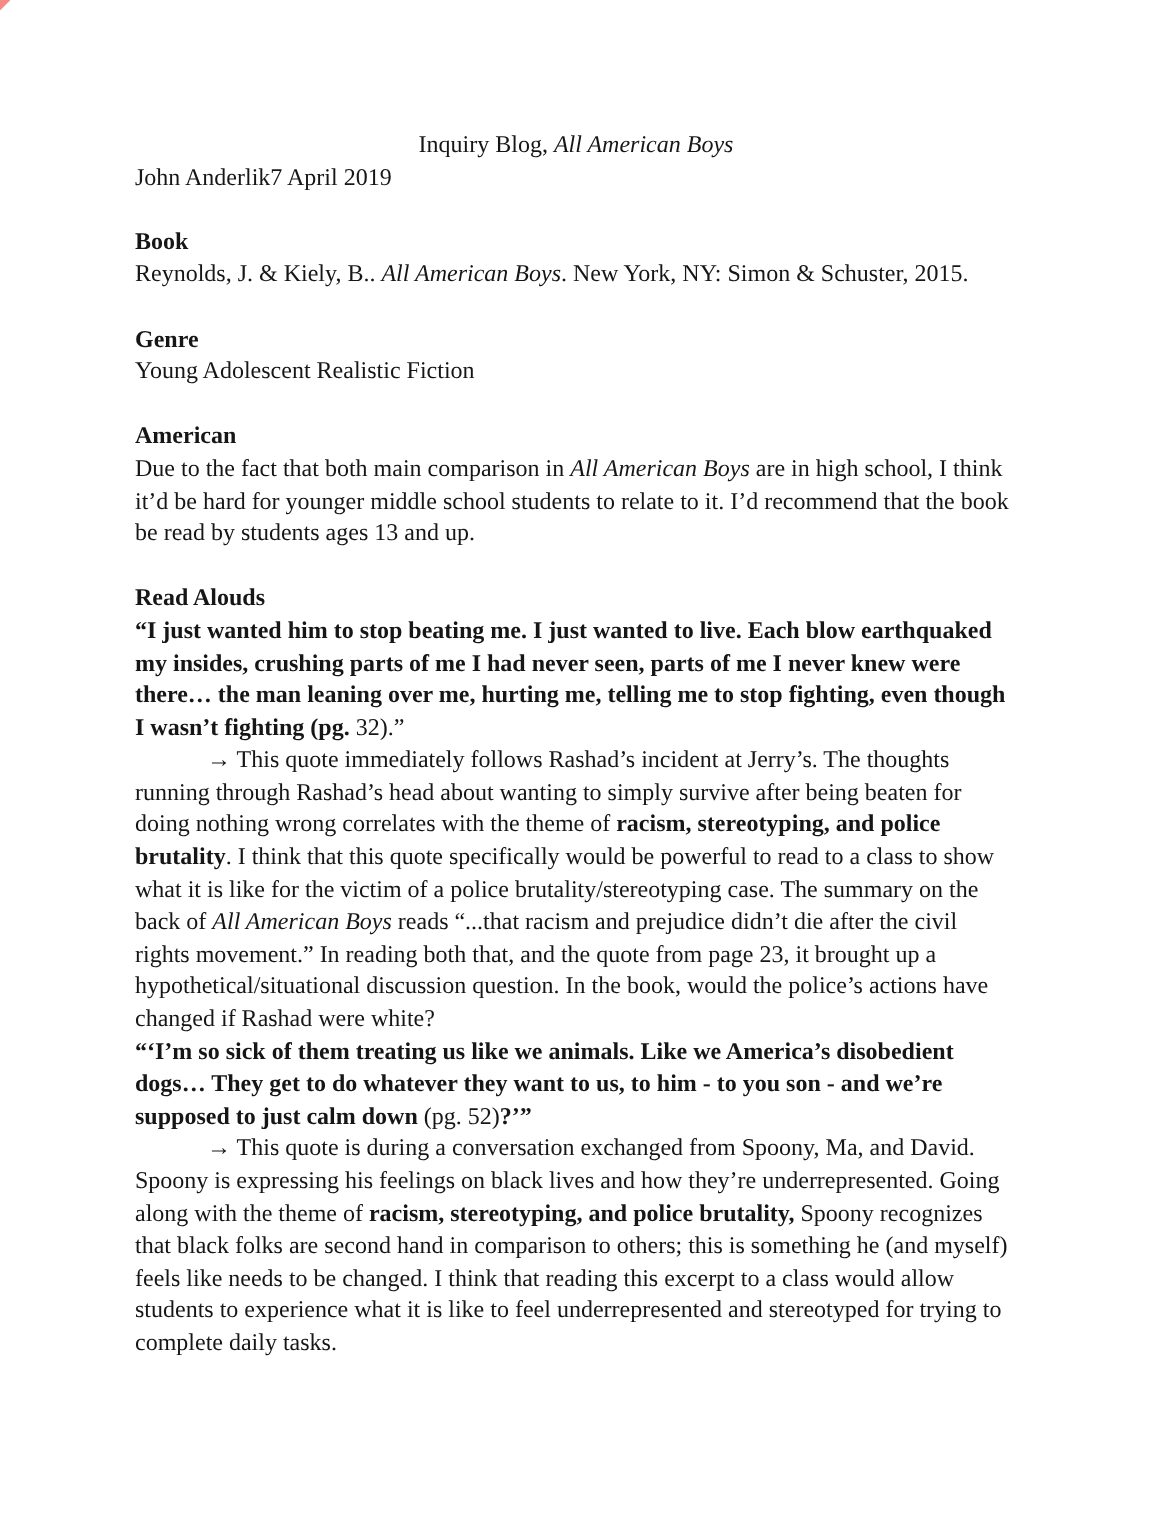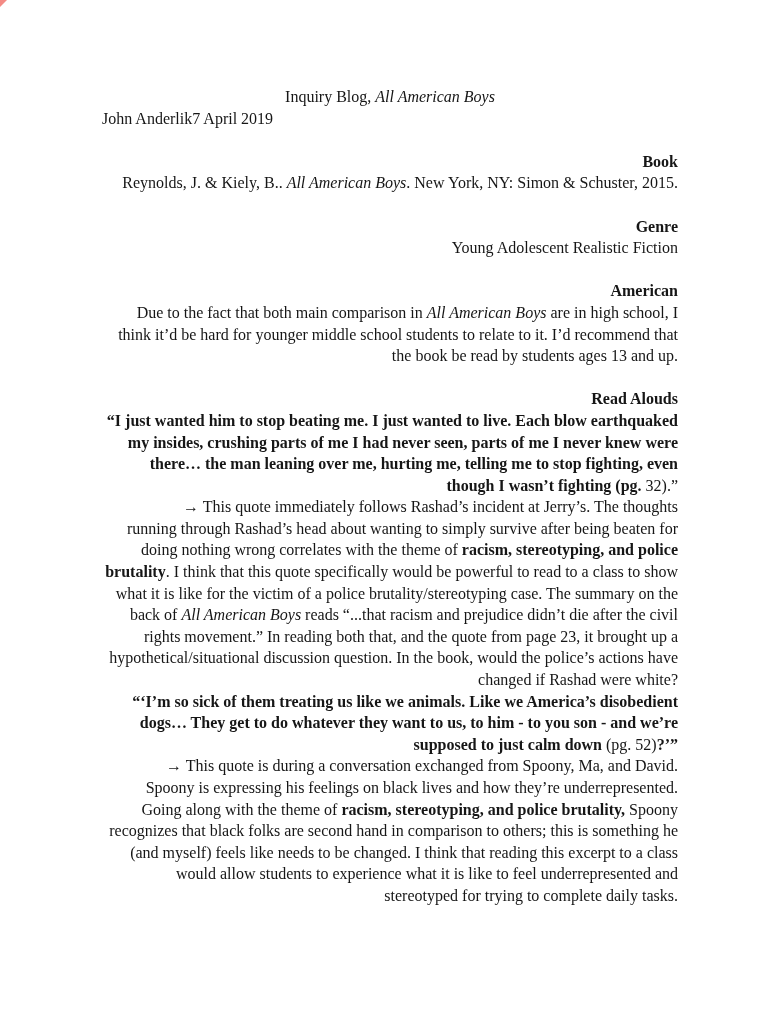--- a/index.html
+++ b/index.html
@@ -15,32 +15,30 @@
   }
   .page {
     position: absolute;
     inset: 0;
     box-sizing: border-box;
     padding: 86px 90px 0 90px;
     font-family: "Liberation Serif", "DejaVu Serif", serif;
     font-size: 16px;
     line-height: 21.6px;
     color: #161616;
-    margin-left: 12px;
     -webkit-font-smoothing: antialiased;
   }
   .title {
     text-align: center;
   }
   .byline {
     display: flex;
   }
   .section {
     margin-top: 21.6px;
-    text-align: right;
   }
   .heading {
     font-weight: bold;
   }
   .para { margin: 0; }
   .indent { text-indent: 48px; }
   .b { font-weight: bold; }
   .i { font-style: italic; }
   .corner-mark {
     position: absolute;

